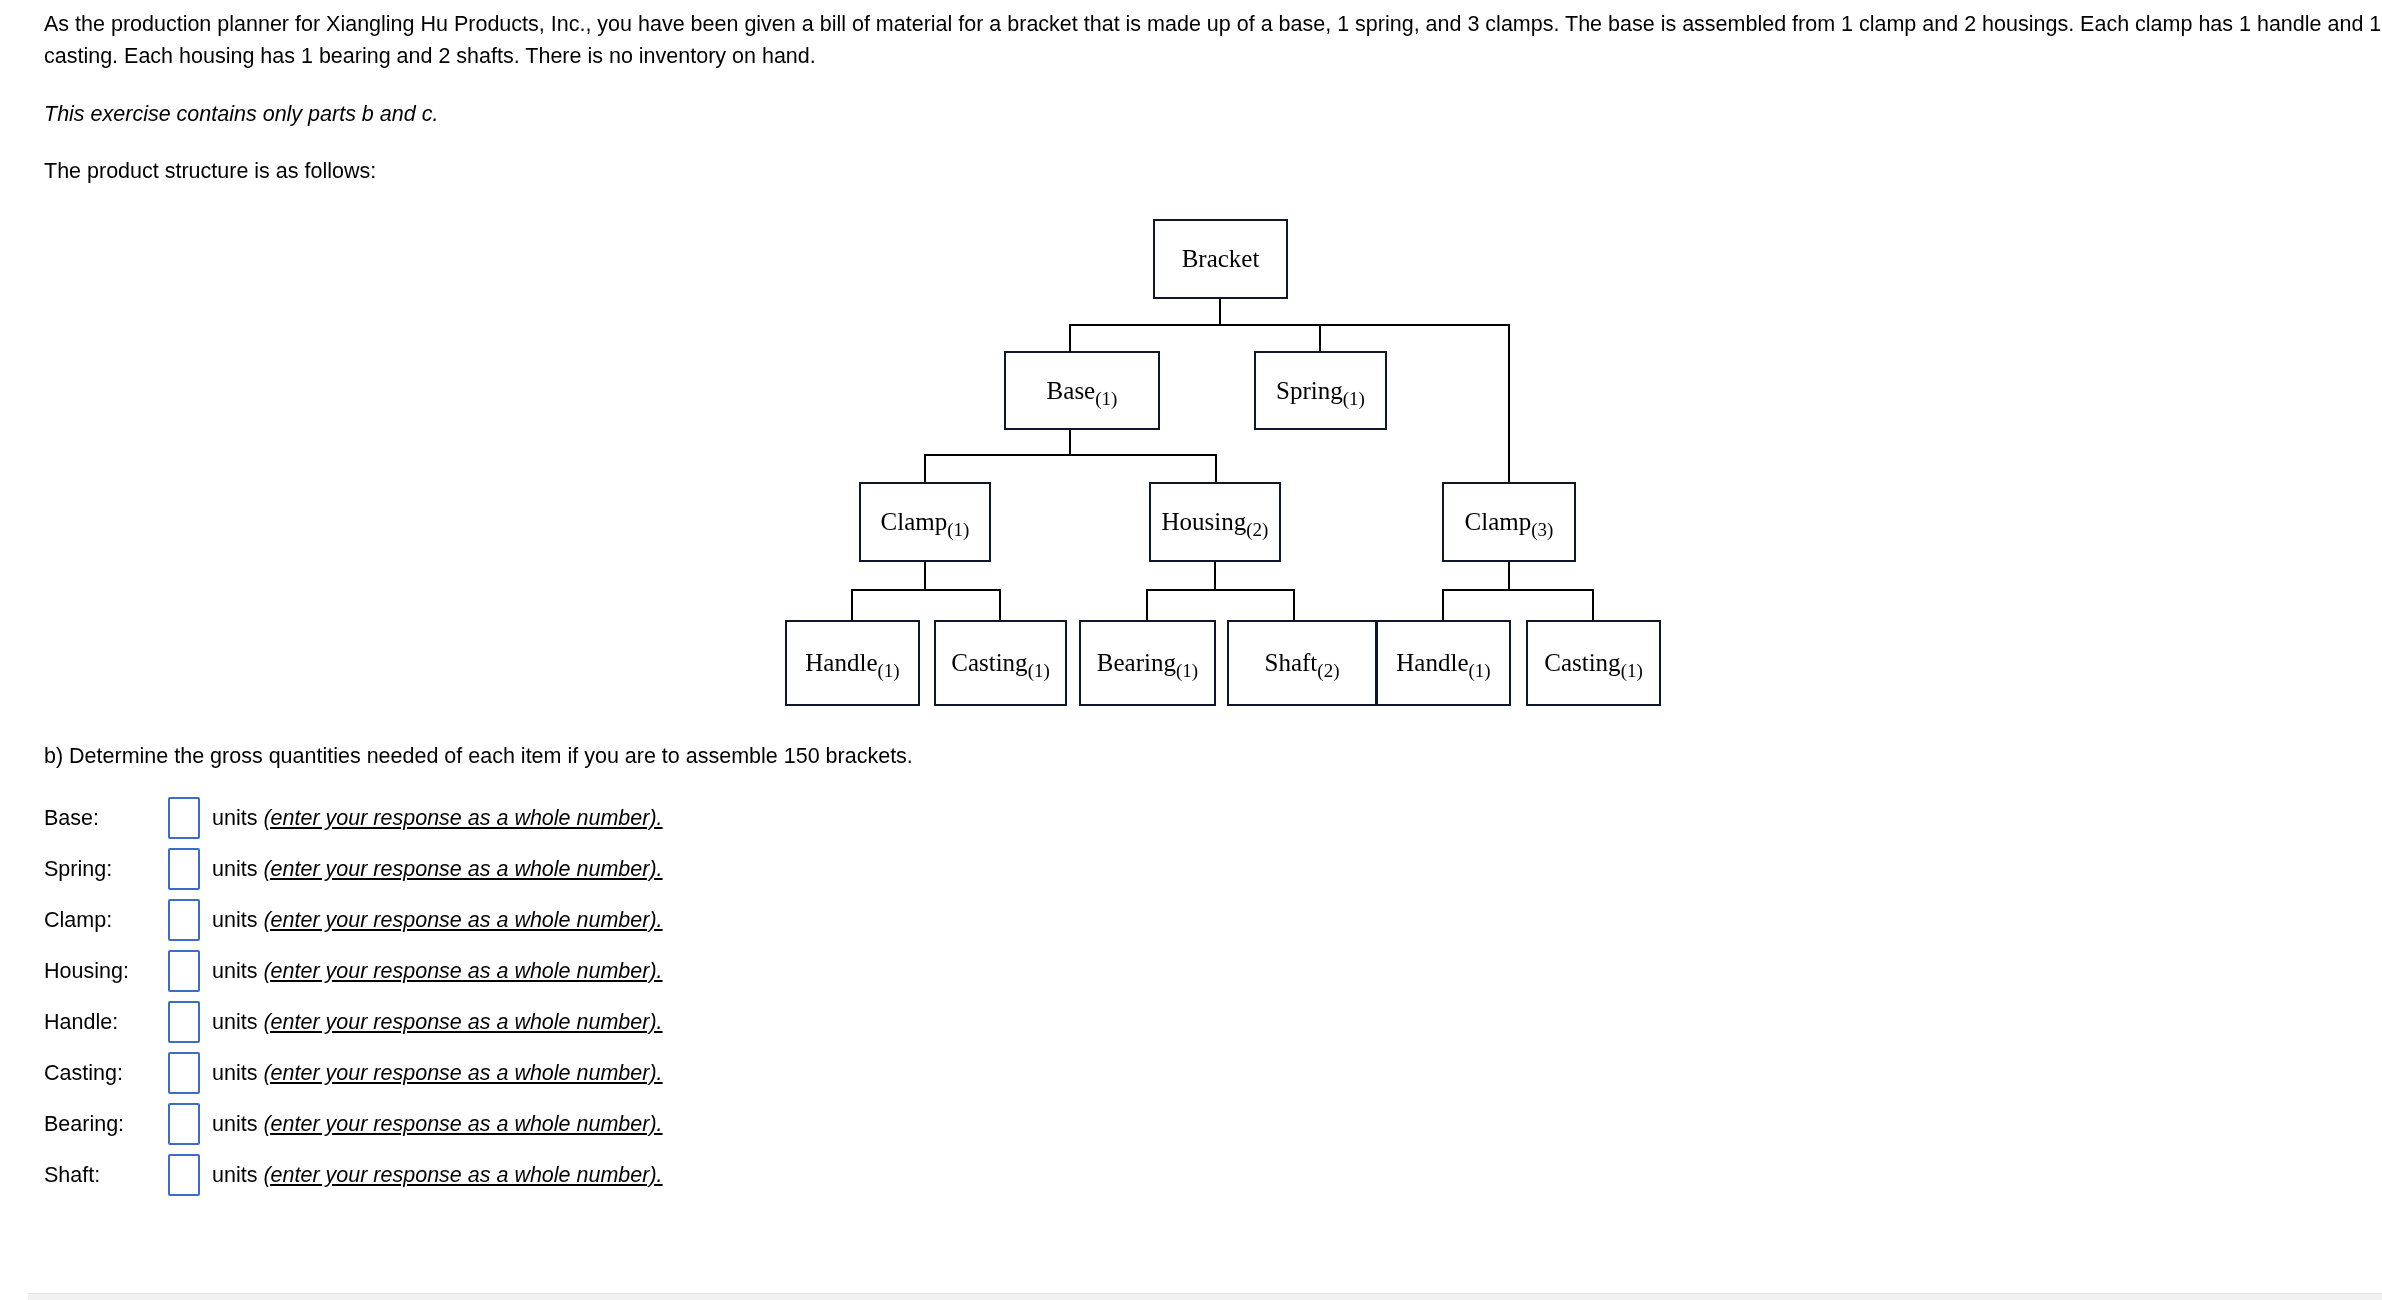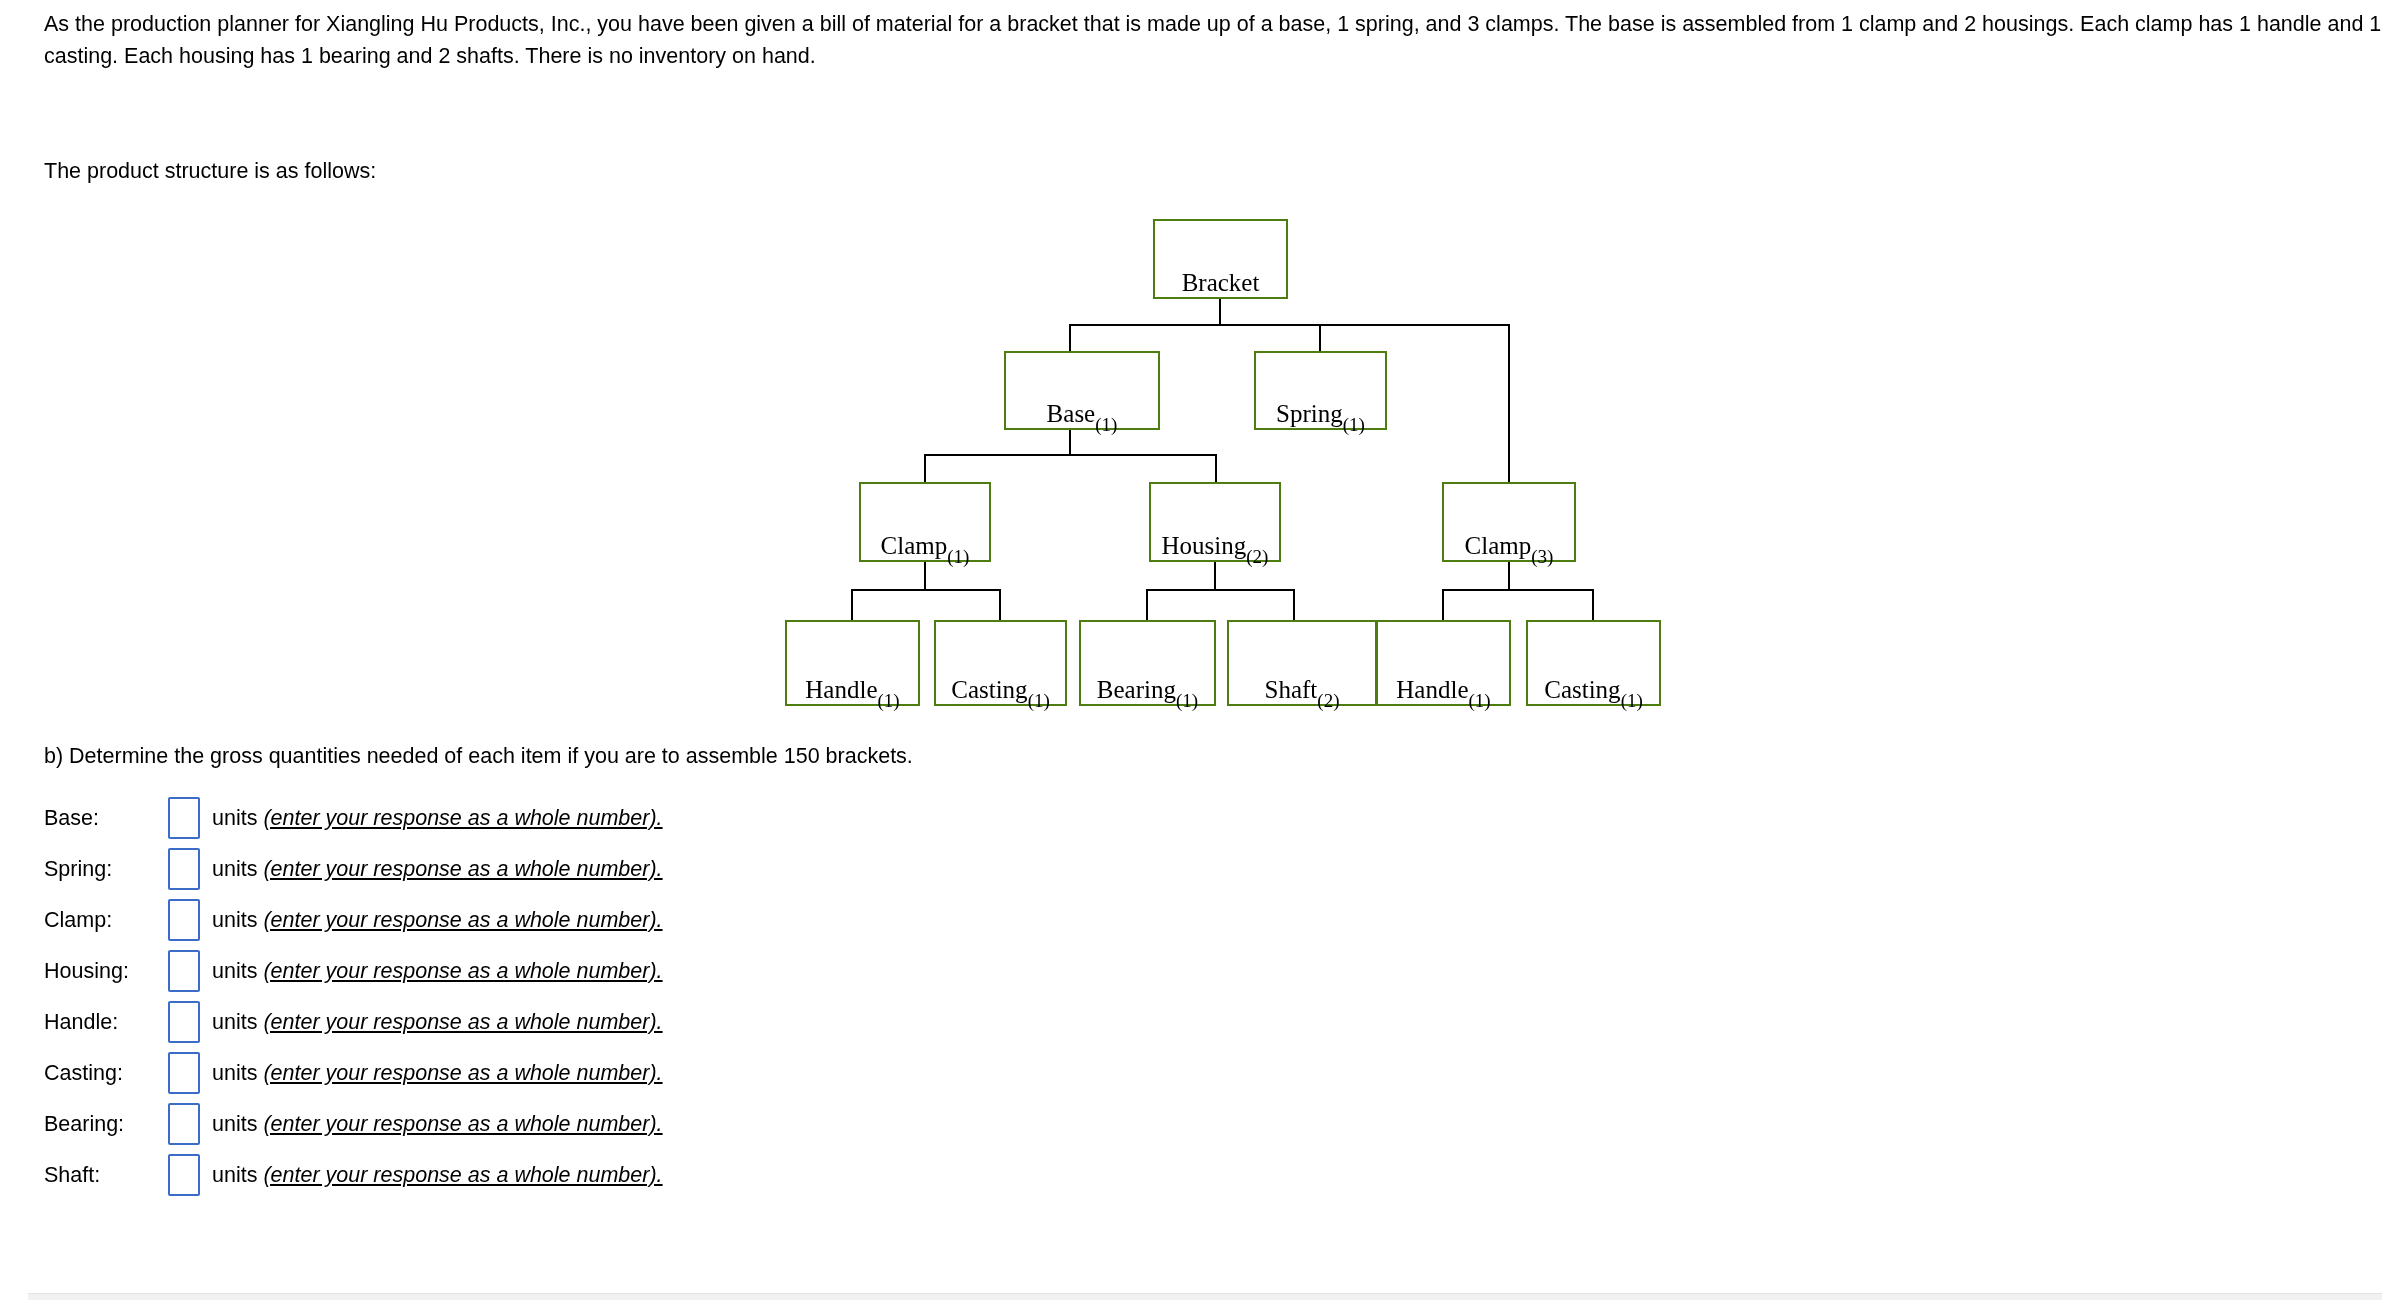--- a/index.html
+++ b/index.html
@@ -12,23 +12,23 @@
     overflow:hidden;
     margin-left:28px;
   }
   .txt{position:absolute;left:16px;font-size:21.5px;line-height:32px;}
   .para{width:2340px;}
   .italic{font-style:italic;}
   
   .tnode{
     position:absolute;
     box-sizing:border-box;
-    border:2px solid #4d7c0f;
+    border:2px solid #0f172a;
     background:#fff;
-    display:flex;align-items:flex-end;justify-content:center;
+    display:flex;align-items:center;justify-content:center;
     font-family:"Liberation Serif", serif;
     font-size:25px;
     white-space:nowrap;
   }
   .nq{font-size:19px;position:relative;top:8px;}
   .cline{position:absolute;background:#000;}
   
   .arow{
     position:absolute;left:16px;height:42px;
     display:flex;align-items:center;
@@ -51,20 +51,21 @@
     position:absolute;left:0;top:1293px;width:2382px;height:7px;
     background:#f1f1f1;border-top:1px solid #e4e4e4;box-sizing:border-box;
   }
 </style>
 </head>
 <body>
 
 <div id="page">
 
   <div class="txt para" style="top:8px">As the production planner for Xiangling Hu Products, Inc., you have been given a bill of material for a bracket that is made up of a base, 1 spring, and 3 clamps. The base is assembled from 1 clamp and 2 housings. Each clamp has 1 handle and 1 casting. Each housing has 1 bearing and 2 shafts. There is no inventory on hand.</div>
+  <div class="txt italic" style="top:98px">This exercise contains only parts b and c.</div>
   <div class="txt" style="top:155px">The product structure is as follows:</div>
 
   <div class="tnode" style="left:1125px;top:219px;width:135px;height:80px">
     <span>Bracket</span>
       <span class="nq"></span>
   </div>
   <div class="tnode" style="left:976px;top:351px;width:156px;height:79px">
     <span>Base</span>
       <span class="nq">(1)</span>
   </div>

